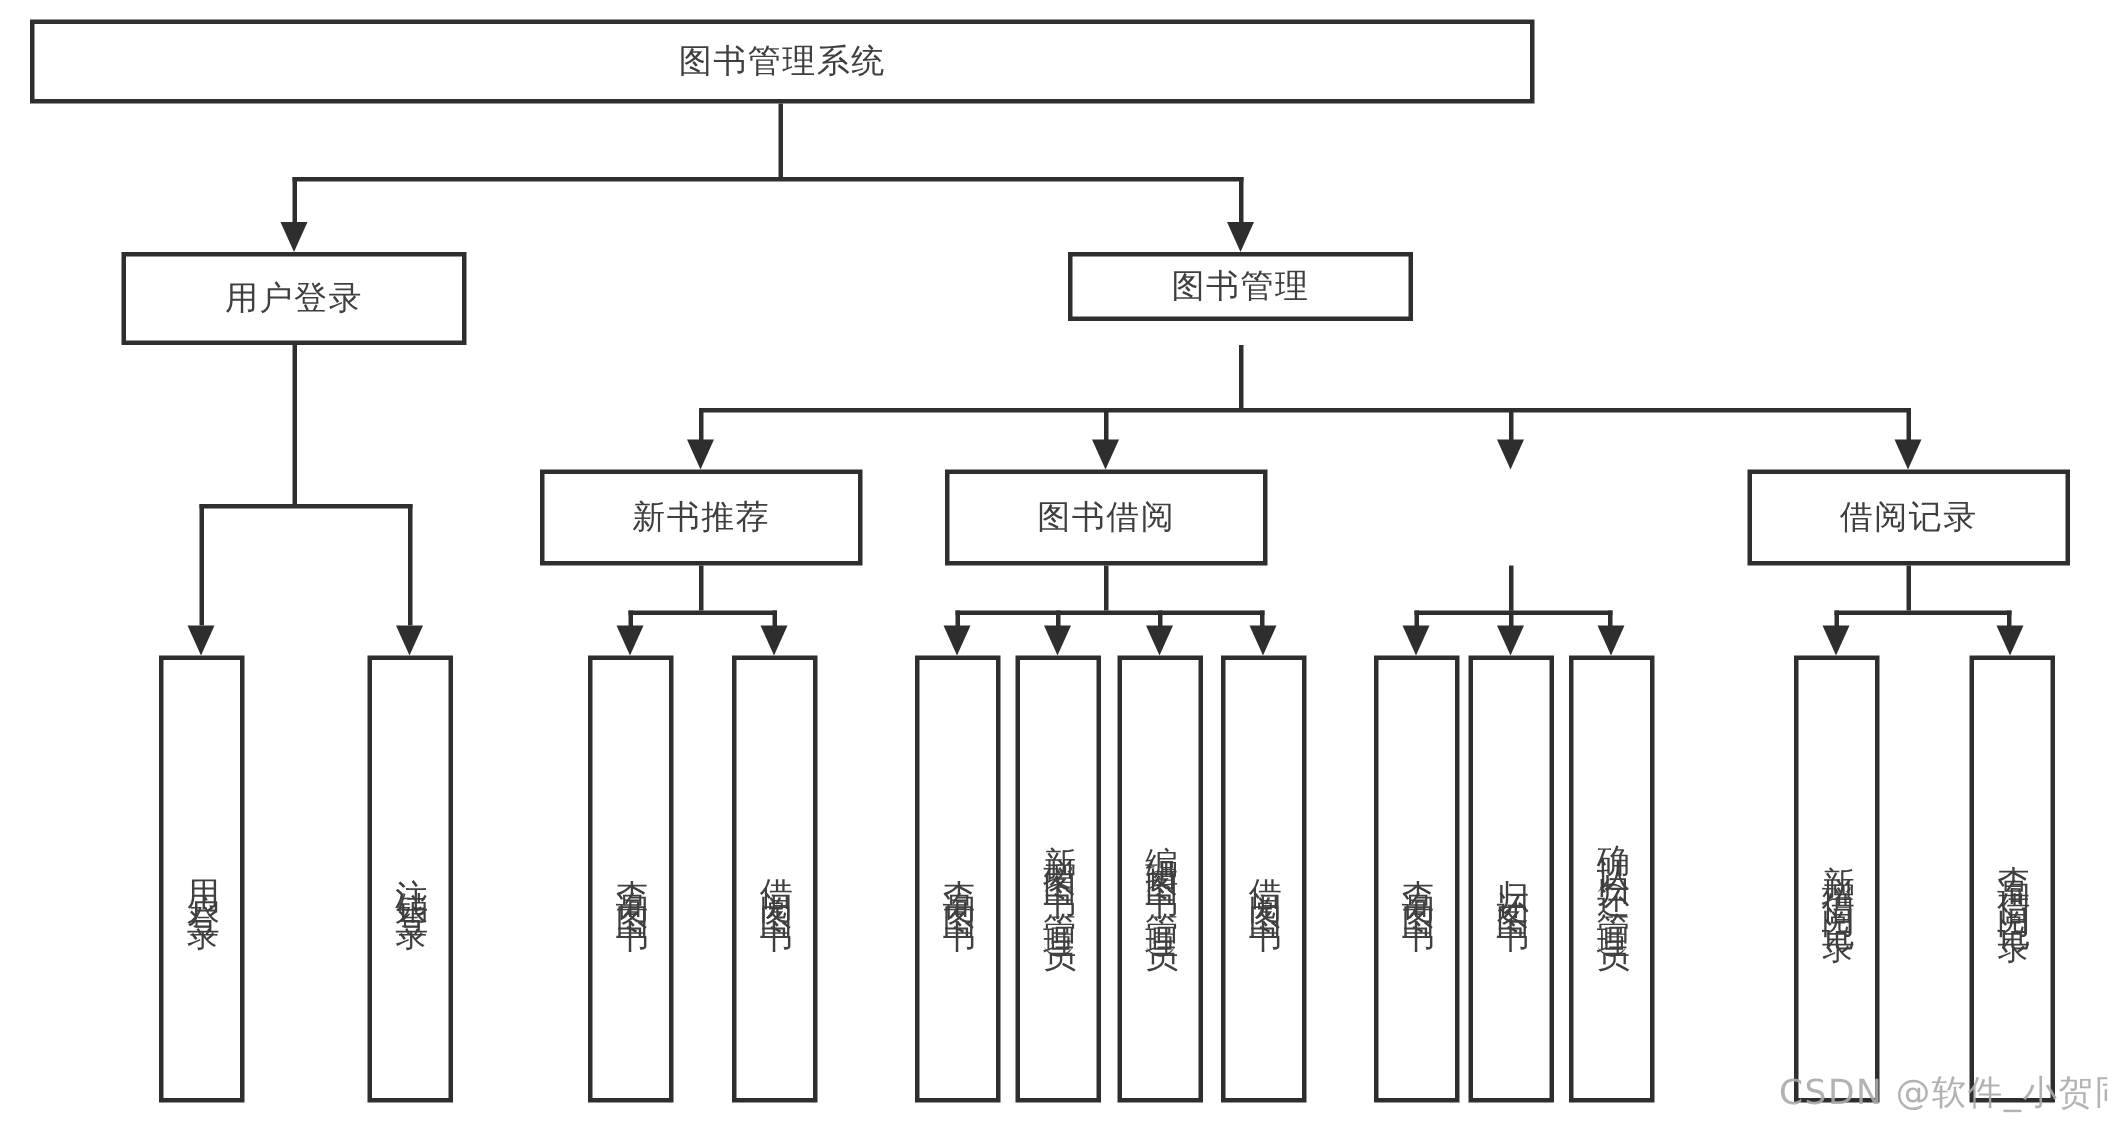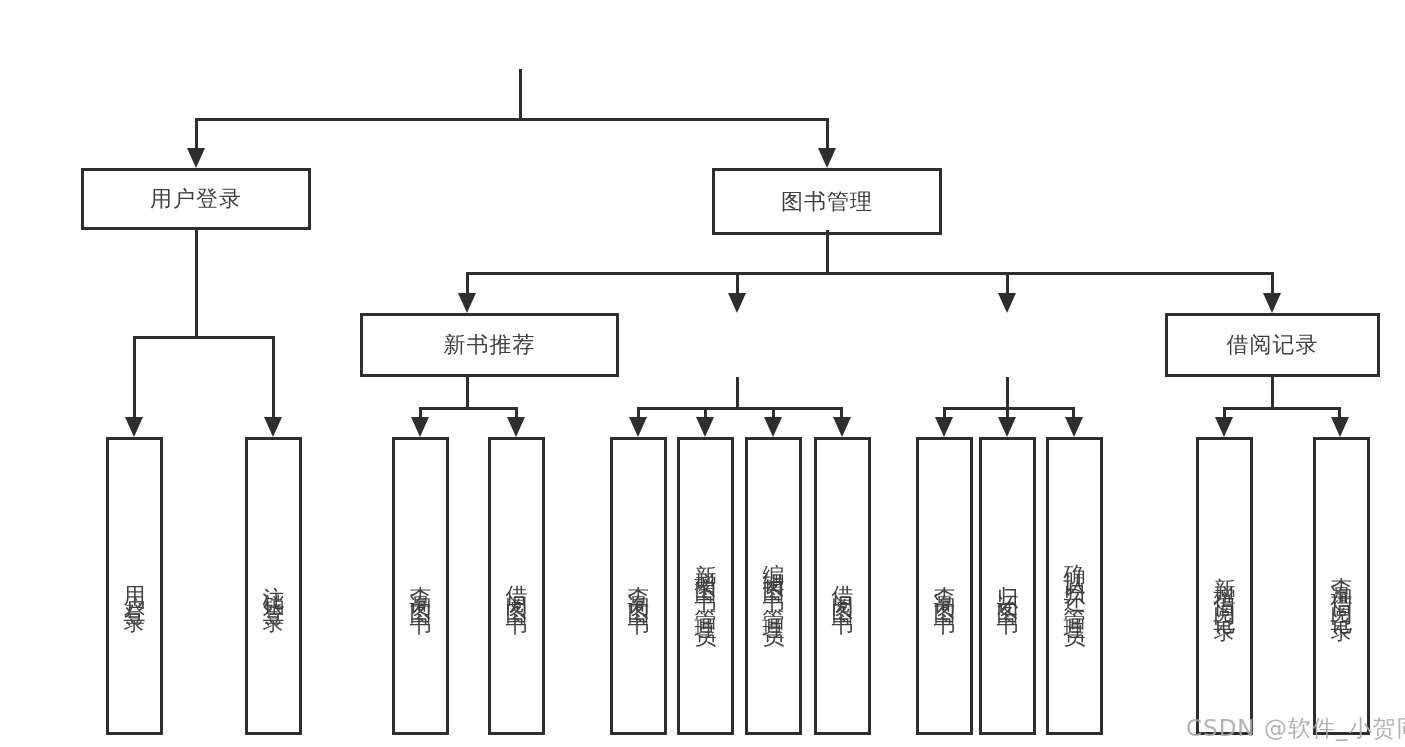--- a/index.html
+++ b/index.html
@@ -49,30 +49,31 @@
     letter-spacing:1px;
     z-index:5;
     white-space:nowrap;
   }
 </style>
 </head>
 <body>
 
 <div class="canvas">
 
+  <div class="hnode" style="left:20px; top:13px; width:1003px; height:56px;">图书管理系统</div>
 
   <div class="vl" style="left:519px; top:69px; height:51px;"></div>
   <div class="hl" style="left:195px; top:118px; width:634px;"></div>
   <div class="vl" style="left:195px; top:118px; height:31px;"></div>
   <div class="vl" style="left:826px; top:118px; height:31px;"></div>
   <div class="arrow" style="left:187px; top:148px;"></div>
   <div class="arrow" style="left:818px; top:148px;"></div>
 
   <div class="hnode" style="left:81px;  top:168px; width:230px; height:62px;">用户登录</div>
-  <div class="hnode" style="left:712px; top:168px; width:230px; height:67px;">图书管理</div>
+  <div class="hnode" style="left:712px; top:168px; width:230px; height:46px;">图书管理</div>
 
   <div class="vl" style="left:195px; top:230px; height:106px;"></div>
   <div class="hl" style="left:133px; top:336px; width:142px;"></div>
   <div class="vl" style="left:133px; top:336px; height:81px;"></div>
   <div class="vl" style="left:272px; top:336px; height:81px;"></div>
   <div class="arrow" style="left:125px; top:417px;"></div>
   <div class="arrow" style="left:264px; top:417px;"></div>
 
   <div class="vnode" style="left:106px;">用户登录</div>
   <div class="vnode" style="left:245px;">注销登录</div>
@@ -81,21 +82,22 @@
   <div class="hl" style="left:466px;  top:272px; width:808px;"></div>
   <div class="vl" style="left:466px;  top:272px; height:22px;"></div>
   <div class="vl" style="left:736px;  top:272px; height:22px;"></div>
   <div class="vl" style="left:1006px; top:272px; height:22px;"></div>
   <div class="vl" style="left:1271px; top:272px; height:22px;"></div>
   <div class="arrow" style="left:458px;  top:293px;"></div>
   <div class="arrow" style="left:728px;  top:293px;"></div>
   <div class="arrow" style="left:998px;  top:293px;"></div>
   <div class="arrow" style="left:1263px; top:293px;"></div>
 
-  <div class="hnode" style="left:360px;  top:313px; width:259px; height:64px;">新书推荐</div>
+  <div class="hnode" style="left:360px;  top:313px; width:215px; height:64px;">新书推荐</div>
+  <div class="hnode" style="left:630px;  top:313px; width:215px; height:64px;">图书借阅</div>
   <div class="hnode" style="left:1165px; top:313px; width:215px; height:64px;">借阅记录</div>
 
   <div class="vl" style="left:466px; top:377px; height:30px;"></div>
   <div class="hl" style="left:419px; top:407px; width:99px;"></div>
   <div class="vl" style="left:419px; top:407px; height:11px;"></div>
   <div class="vl" style="left:515px; top:407px; height:11px;"></div>
   <div class="arrow" style="left:411px; top:417px;"></div>
   <div class="arrow" style="left:507px; top:417px;"></div>
 
   <div class="vnode" style="left:392px;">查询图书</div>

